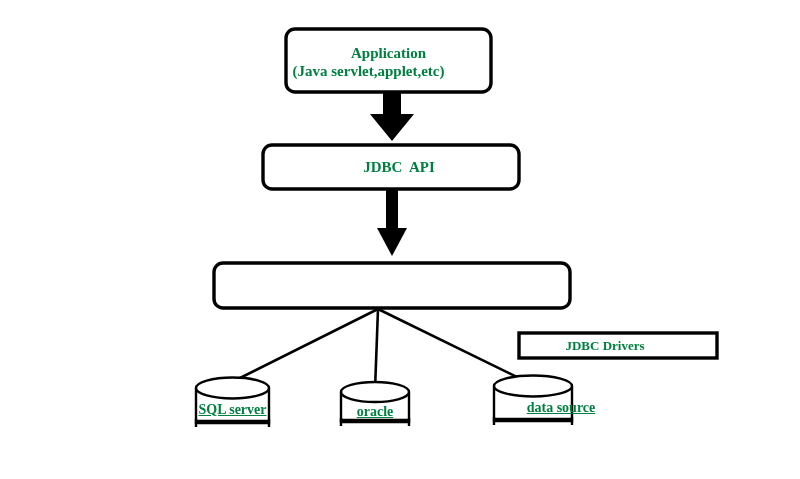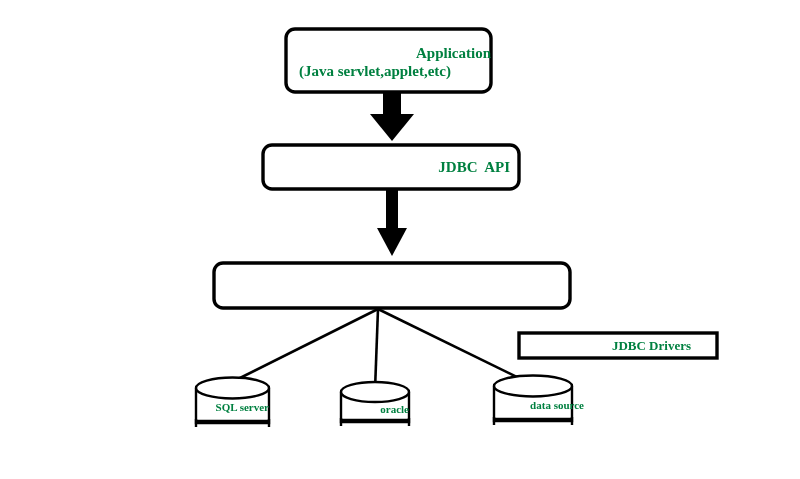--- a/index.html
+++ b/index.html
@@ -23,33 +23,34 @@
     left: 0;
     top: 0;
     width: 800px;
     height: 479px;
     display: block;
   }
   .node-label {
     position: absolute;
     color: #008040;
     font-weight: bold;
-    text-align: right;
+    text-align: center;
     line-height: 1.25;
     white-space: pre;
     pointer-events: none;
   }
   .box-label {
     font-size: 15px;
   }
   .drivers-label {
     font-size: 13px;
   }
   .cyl-label {
-    font-size: 11px;
+    font-size: 14px;
+    text-decoration: underline;
   }
 </style>
 </head>
 <body>
 
 <div id="diagram-root">
 
   <svg id="diagram-svg" viewBox="0 0 800 479" xmlns="http://www.w3.org/2000/svg">
 
     <rect x="286" y="29" width="205" height="63" rx="9" ry="9" fill="#ffffff" stroke="#000000" stroke-width="3.4"></rect>
@@ -99,24 +100,24 @@
       <line x1="494" y1="417" x2="494" y2="425"></line>
       <line x1="572" y1="417" x2="572" y2="425"></line>
     </g>
 
   </svg>
 
   <div class="node-label box-label" style="left:286px; top:44px; width:205px;">Application</div>
 
   <div class="node-label box-label" style="left:286px; top:62px; width:165px;">(Java servlet,applet,etc)</div>
 
-  <div class="node-label box-label" style="left:254px; top:158px; width:256px;">JDBC  API</div>
+  <div class="node-label box-label" style="left:271px; top:158px; width:256px;">JDBC  API</div>
 
 
   <div class="node-label drivers-label" style="left:519px; top:338px; width:172px;">JDBC Drivers</div>
 
   <div class="node-label cyl-label" style="left:196px; top:401px; width:73px;">SQL server</div>
 
   <div class="node-label cyl-label" style="left:341px; top:403px; width:68px;">oracle</div>
 
-  <div class="node-label cyl-label" style="left:494px; top:399px; width:90px;">data source</div>
+  <div class="node-label cyl-label" style="left:516px; top:399px; width:90px;">data source</div>
 
 </div>
 
 </body></html>

